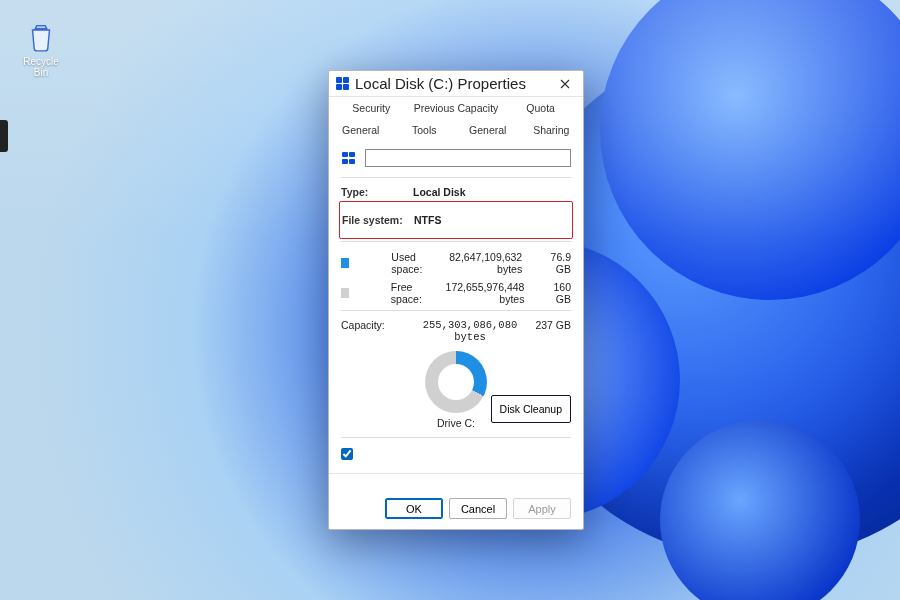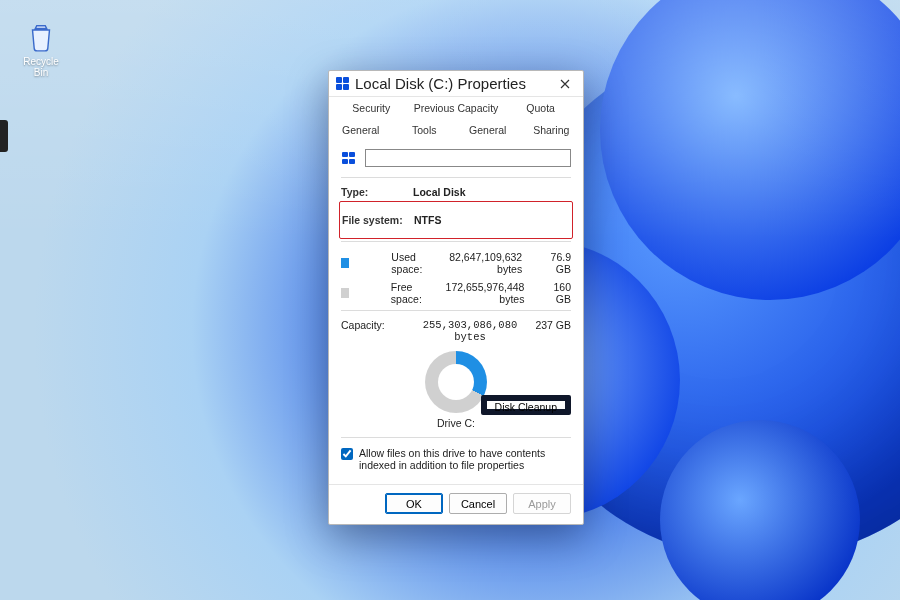--- a/index.html
+++ b/index.html
@@ -66,25 +66,25 @@
   .cap-row .b{ flex:1; text-align:center; padding-right:6px;font-family:Liberation Mono, monospace;}
   .cap-row .h{ width:44px; text-align:right;}
 
   .donut-wrap{ position:relative; height:84px; margin:4px 0 2px;}
   .donut{ position:absolute; left:50%; transform:translateX(-50%); top:0;
     width:62px;height:62px;border-radius:50%;
     background: conic-gradient(#1f8fe4 0 117deg, #d0d0d0 117deg 360deg);
   }
   .donut::after{content:"";position:absolute;left:13px;top:13px;width:36px;height:36px;border-radius:50%;background:#fff;}
   .drive-label{ position:absolute; left:0; right:0; top:66px; text-align:center; font-size:10.5px;}
-  .cleanup{ position:absolute; right:0; top:44px; height:20px; padding:0 8px; font-size:10.5px; background:#fdfdfd; border:6px solid #0f172a; border-radius:2px;}
+  .cleanup{ position:absolute; right:0; top:44px; height:28px; padding:0 8px; font-size:10.5px; background:#fdfdfd; border:1px solid #0f172a; border-radius:2px;}
 
   .check-row{ display:flex; gap:6px; align-items:flex-start; font-size:10.5px; padding:3px 0;}
   .check-row input{ margin-top:1px; width:12px;height:12px; accent-color:#0067c0;}
-  .buttons{ display:flex; justify-content:flex-end; gap:6px; padding:8px 12px 10px; border-top:1px solid #e5e5e5;}
+  .buttons{ display:flex; justify-content:flex-end; gap:6px; padding:24px 12px 10px; border-top:1px solid #e5e5e5;}
   .btn{ min-width:58px; height:21px; font-size:11px; background:#fdfdfd; border:1px solid #adadad; border-radius:2px;}
   .btn.default{ border-color:#0067c0; box-shadow:0 0 0 1px #0067c0 inset;}
   .btn.disabled{ color:#9a9a9a; border-color:#d5d5d5;}
 </style>
 </head>
 <body>
 
 <div class="desktop">
   <div class="petal p1"></div>
   <div class="petal p2"></div>
@@ -177,21 +177,20 @@
       <div class="donut-wrap">
         <div class="donut"></div>
         <div class="drive-label">Drive C:</div>
         <button class="cleanup">Disk Cleanup</button>
       </div>
 
       <hr class="hr">
 
       <label class="check-row">
         <input type="checkbox" checked="" style="">
-        <span>Allow files on this drive to have contents indexed in addition to file properties</span>
       </label>
     </div>
 
     <div class="buttons">
       <button class="btn default">OK</button>
       <button class="btn">Cancel</button>
       <button class="btn disabled">Apply</button>
     </div>
   </div>
 </div>

